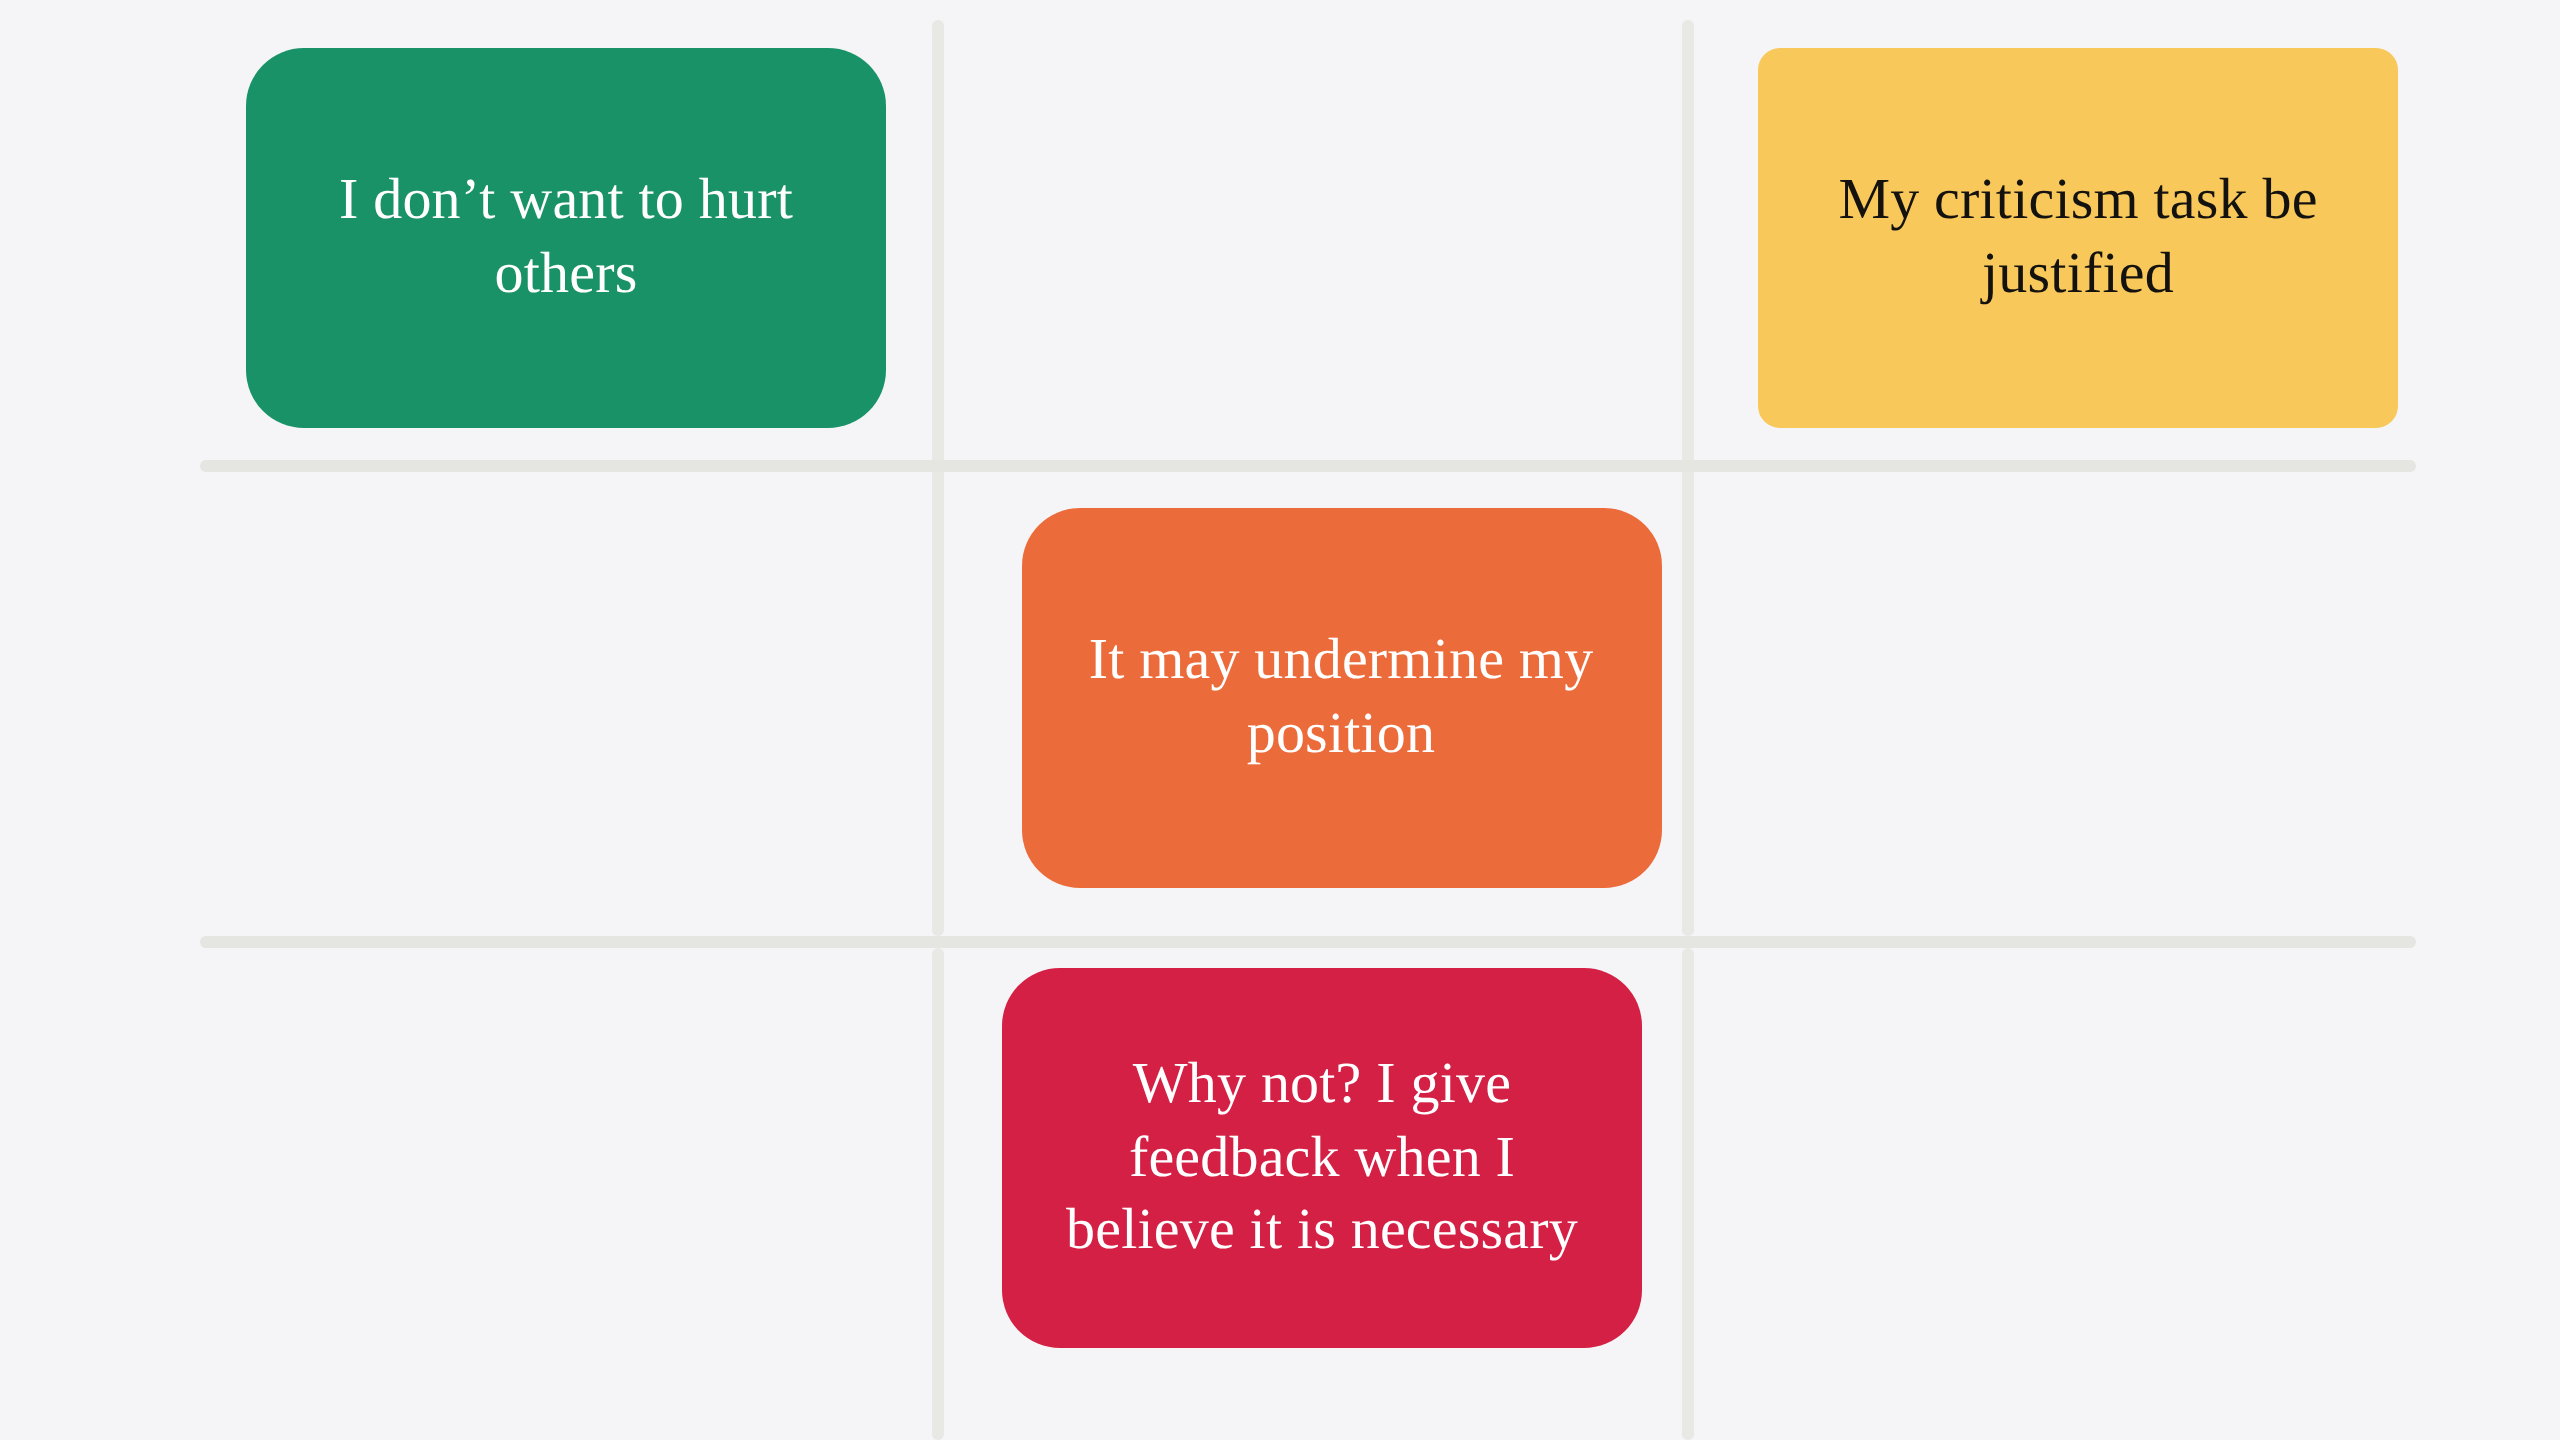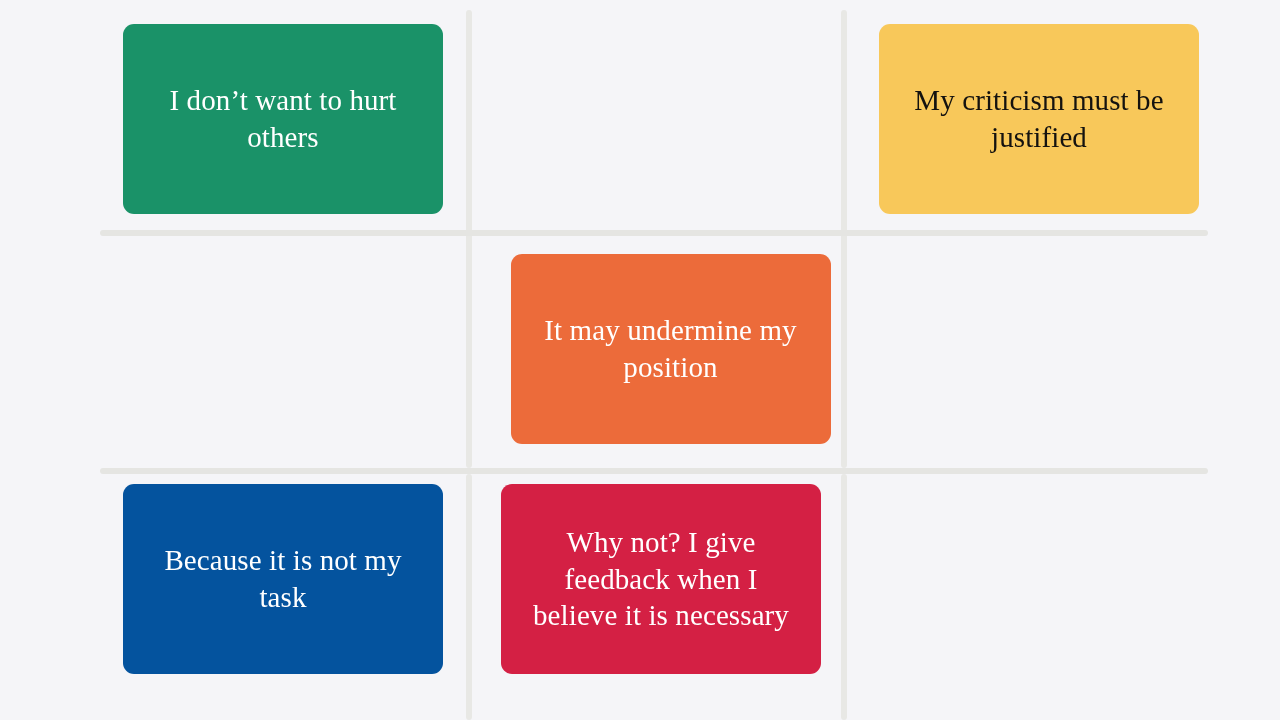--- a/index.html
+++ b/index.html
@@ -71,21 +71,21 @@
     -webkit-font-smoothing: antialiased;
   }
   .card.h-tall  { height: 190px; }
   .card.h-mid   { height: 190px; }
   .card.h-full  { height: 190px; }
   .card-text {
     display: block;
     width: 100%;
   }
 
-  .card.light-text { color: #ffffff; }
+  .card.light-text { color: #ffffff; border-radius: 29px; }
   .card.dark-text  { color: #14120f; }
 
   .empty { visibility: hidden; }
 </style>
 </head>
 <body>
 
 <div id="stage">
 
   <div class="divider-v" style="left:466px; top:10px; height:458px;"></div>
@@ -103,43 +103,38 @@
         <span class="card-text">I don’t want to hurt others</span>
       </div>
     </div>
 
     <div class="cell r1 c2">
       <div class="card h-tall empty"></div>
     </div>
 
     <div class="cell r1 c3">
       <div class="card h-tall dark-text" style="background:#f8c85a;">
-        <span class="card-text">My criticism must be justified</span>
+        <span class="card-text">My criticism task be justified</span>
       </div>
     </div>
 
     <div class="cell r2 c1">
       <div class="card h-mid empty"></div>
     </div>
 
     <div class="cell r2 c2">
       <div class="card h-mid light-text" style="background:#ec6b3a;margin-left:19px;">
         <span class="card-text">It may undermine my position</span>
       </div>
     </div>
 
     <div class="cell r2 c3">
       <div class="card h-mid empty"></div>
     </div>
 
-    <div class="cell r3 c1">
-      <div class="card h-full light-text" style="background:#04539e;">
-        <span class="card-text">Because it is not my task</span>
-      </div>
-    </div>
 
     <div class="cell r3 c2">
       <div class="card h-full light-text" style="background:#d42044; padding:0 30px;">
         <span class="card-text">Why not? I give feedback when I believe it is necessary</span>
       </div>
     </div>
 
 
   </div>
 </div>

